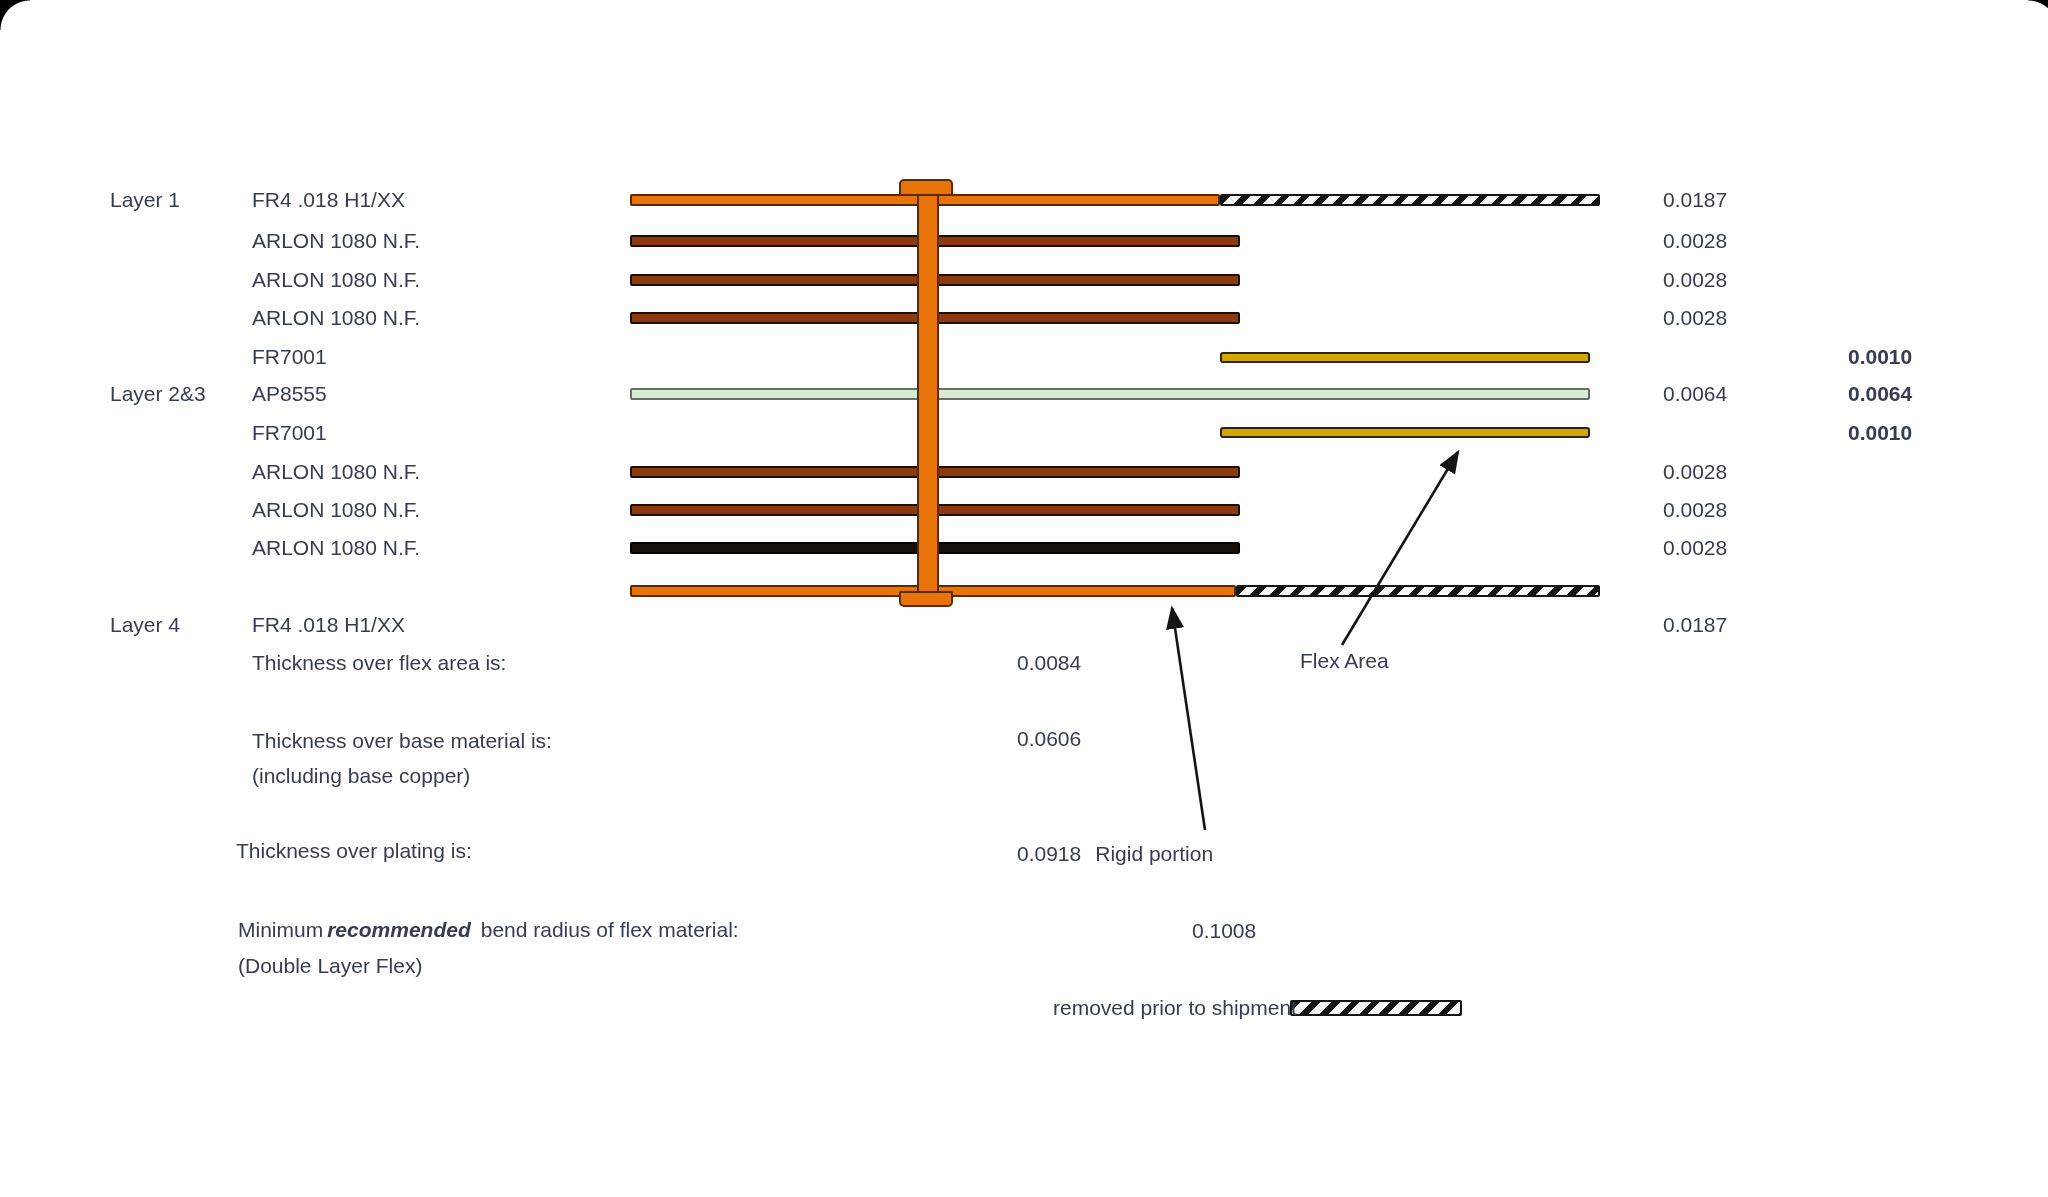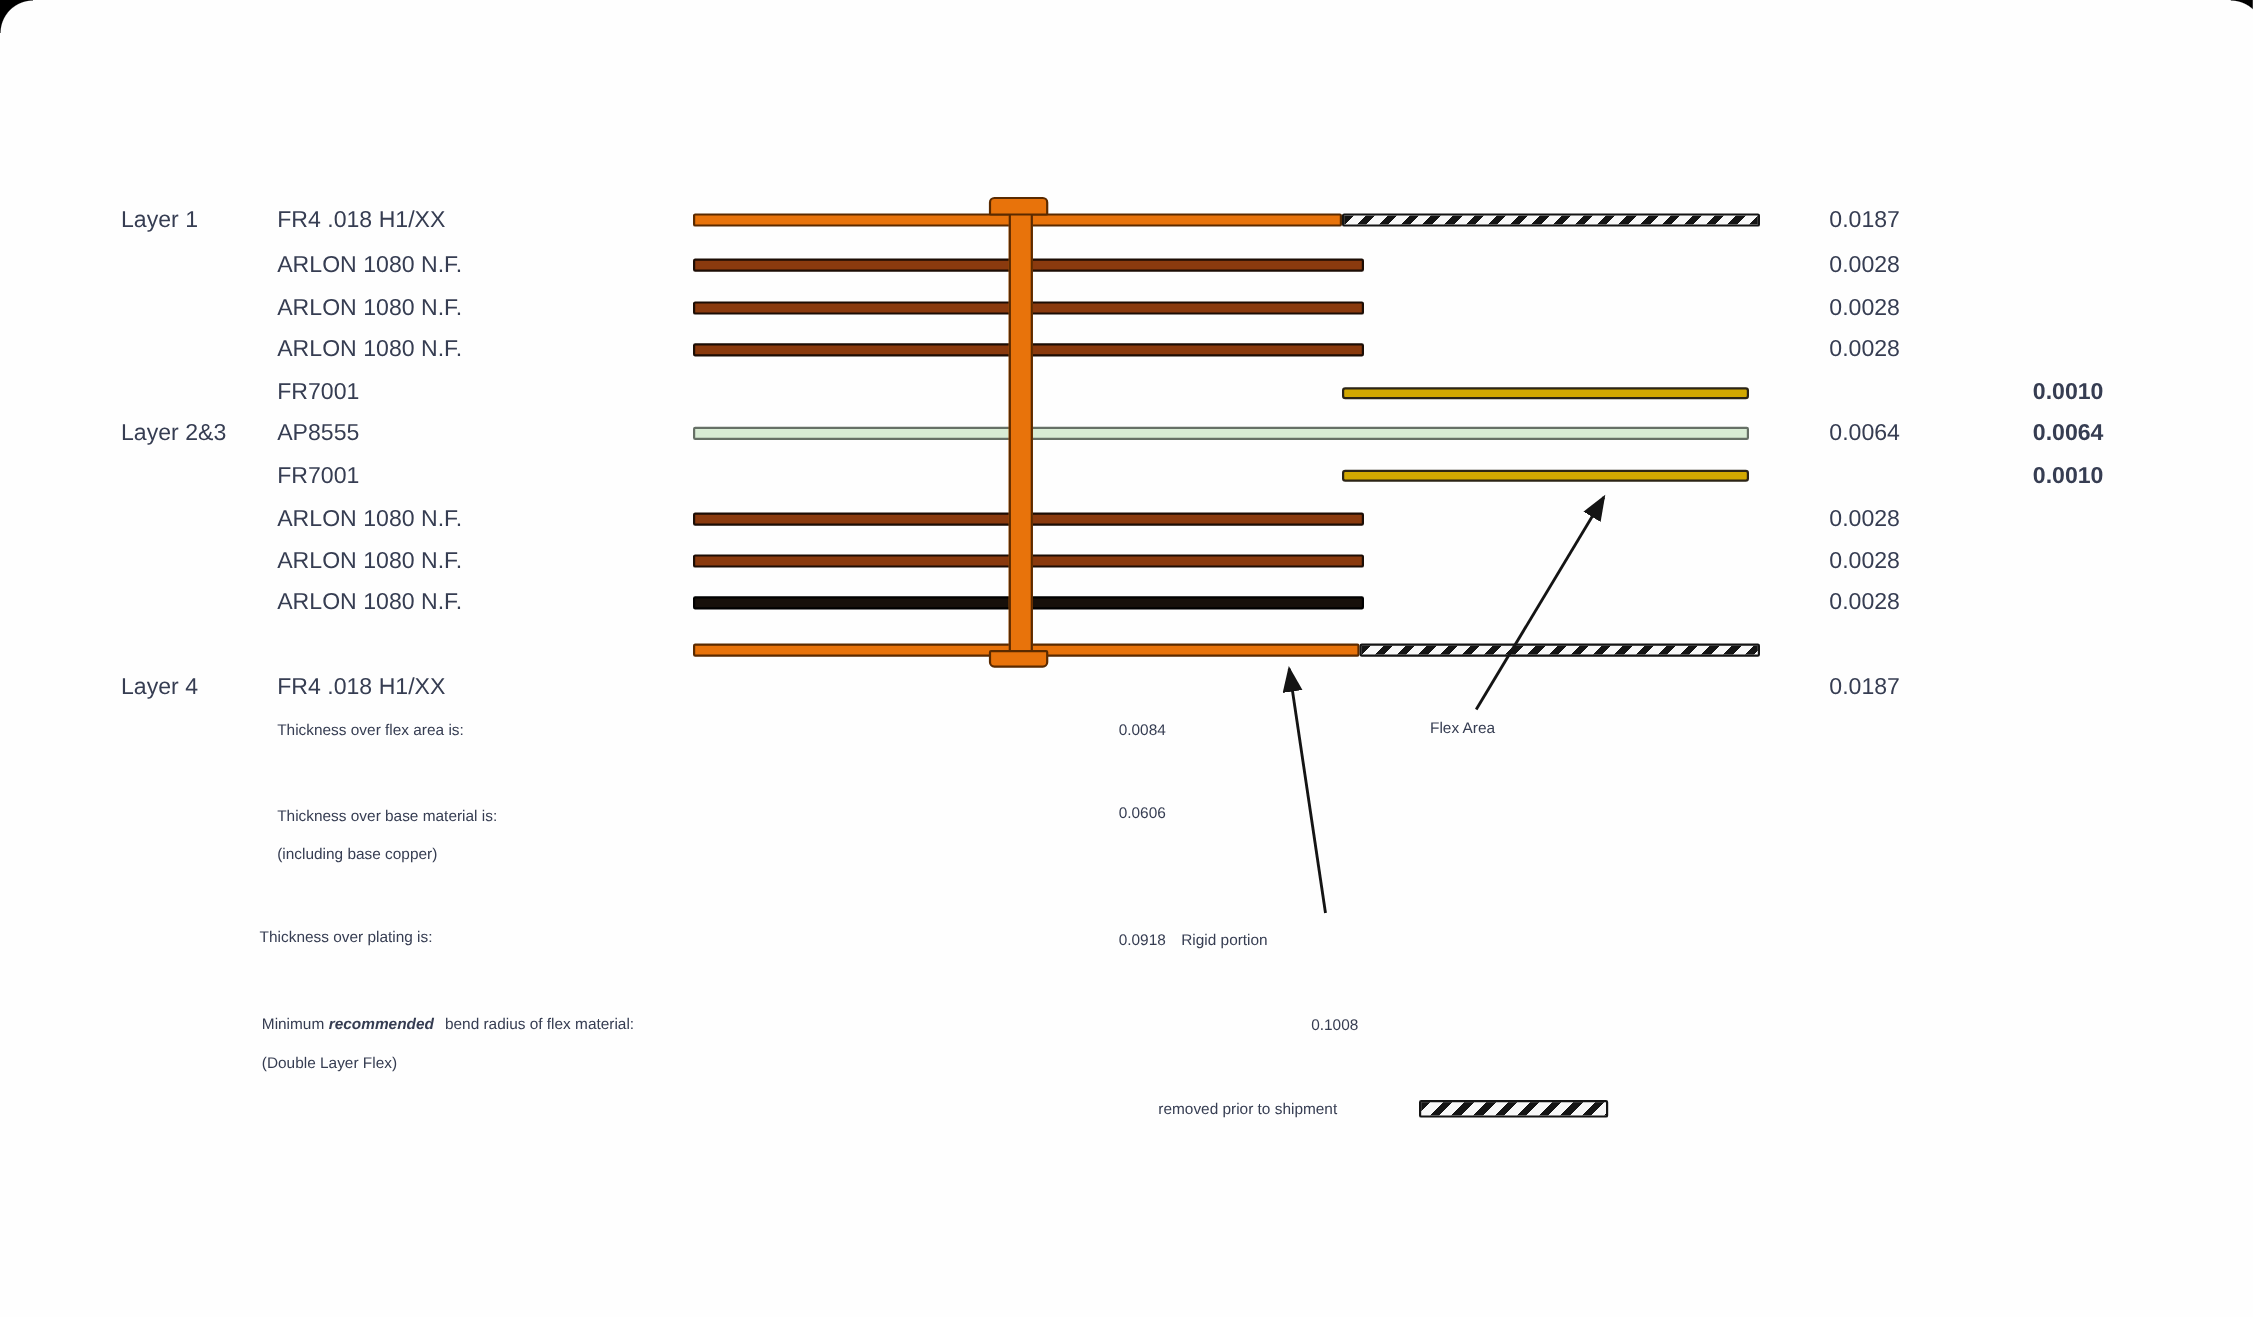--- a/index.html
+++ b/index.html
@@ -31,21 +31,21 @@
     border:2px solid #141414;border-radius:2px;
   }
 
   
   .via{position:absolute;background:#E8730B;border:2px solid #5A2A00;box-sizing:border-box;z-index:2;}
   .via.shaft{left:917px;top:182px;width:22px;height:422px;}
   .via.padtop{left:899px;top:179px;width:54px;height:17px;border-radius:5px 5px 2px 2px;}
   .via.padbot{left:899px;top:591px;width:54px;height:16px;border-radius:2px 2px 5px 5px;}
 
   
-  .note{position:absolute;font-size:14px;line-height:26px;white-space:nowrap;z-index:3;}
+  .note{position:absolute;font-size:21px;line-height:26px;white-space:nowrap;z-index:3;}
   .em{font-weight:bold;font-style:italic;margin:0 10px 0 4px;}
   .gap{display:inline-block;width:14px;}
 
   .arrows{position:absolute;left:0;top:0;z-index:4;pointer-events:none;}
 </style>
 </head>
 <body>
 
 <div id="canvas">
 

